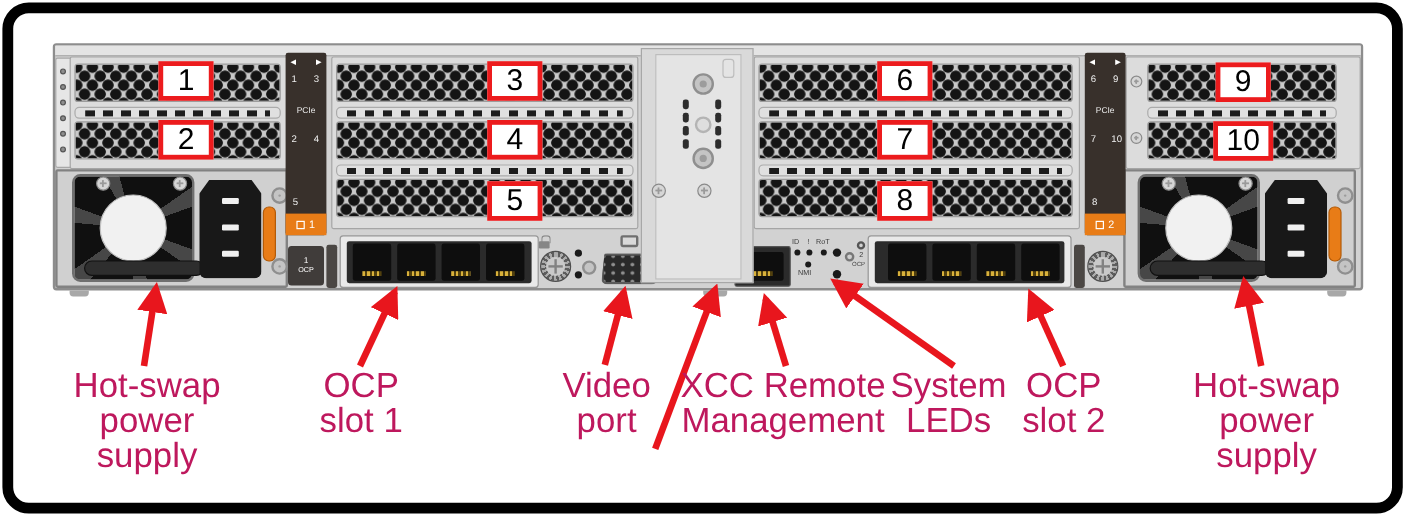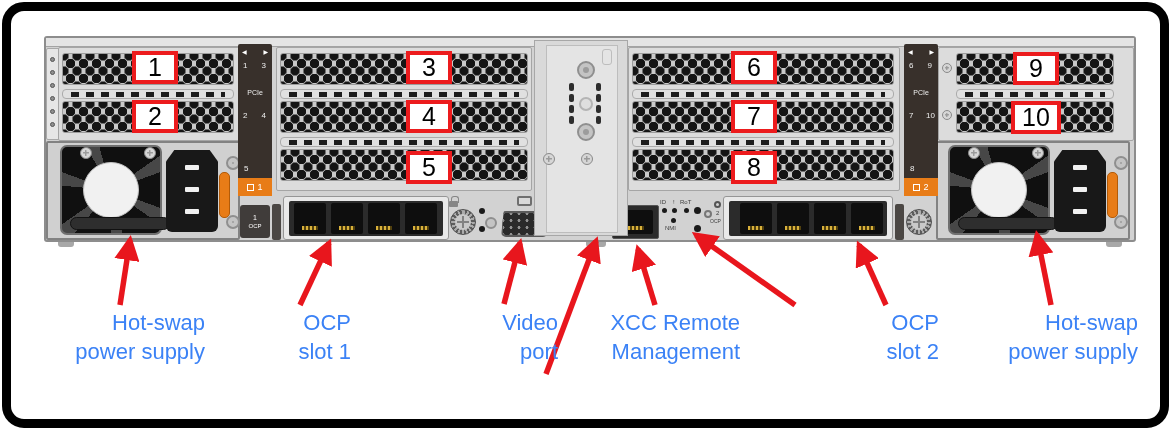--- a/index.html
+++ b/index.html
@@ -68,21 +68,21 @@
   .c14{position:absolute;background:#181818;border-radius:6px;
         clip-path:polygon(16% 0,84% 0,100% 14%,100% 100%,0 100%,0 14%)}
   .pin{position:absolute;background:#f0f0f0;border-radius:1px}
   .orangetab{position:absolute;background:#e87c17;border-radius:5px;border:1px solid #b35b08}
   .cpanel{background:#d9d9d9;border:1px solid #a7a7a7;z-index:2}
   .cpinner{position:absolute;background:#e4e4e4;border:1px solid #bdbdbd}
   .cpslot{position:absolute;width:5px;height:8px;background:#2d2d2d;border-radius:2px}
   .cpcircle{position:absolute;border:2px solid #b4b4b4;border-radius:50%;background:#dedede}
   .latch{position:absolute;background:#4b4744;border-radius:2px}
   .foot{position:absolute;background:#a8a8a8;border-radius:0 0 3px 3px}
-  .label{position:absolute;font-size:22px;line-height:29px;color:#3b82f6;text-align:right;
+  .label{position:absolute;font-size:29px;line-height:29px;color:#be185d;text-align:center;
         white-space:pre-line;z-index:10}
   .arrowsvg{position:absolute;left:0;top:0;z-index:9;pointer-events:none}
 </style>
 </head>
 <body>
 
 <div id="canvas">
 
   <div class="abs frame"></div>
 
@@ -346,18 +346,20 @@
   </svg>
 
   <div class="label" style="left:40px;top:308px;width:165px">Hot-swap
 power supply</div>
   <div class="label" style="left:251px;top:308px;width:100px">OCP
 slot 1</div>
   <div class="label" style="left:453px;top:308px;width:105px">Video
 port</div>
   <div class="label" style="left:565px;top:308px;width:175px">XCC Remote
 Management</div>
+  <div class="label" style="left:738px;top:308px;width:105px">System
+LEDs</div>
   <div class="label" style="left:834px;top:308px;width:105px">OCP
 slot 2</div>
   <div class="label" style="left:973px;top:308px;width:165px">Hot-swap
 power supply</div>
 
 </div>
 
 </body></html>

